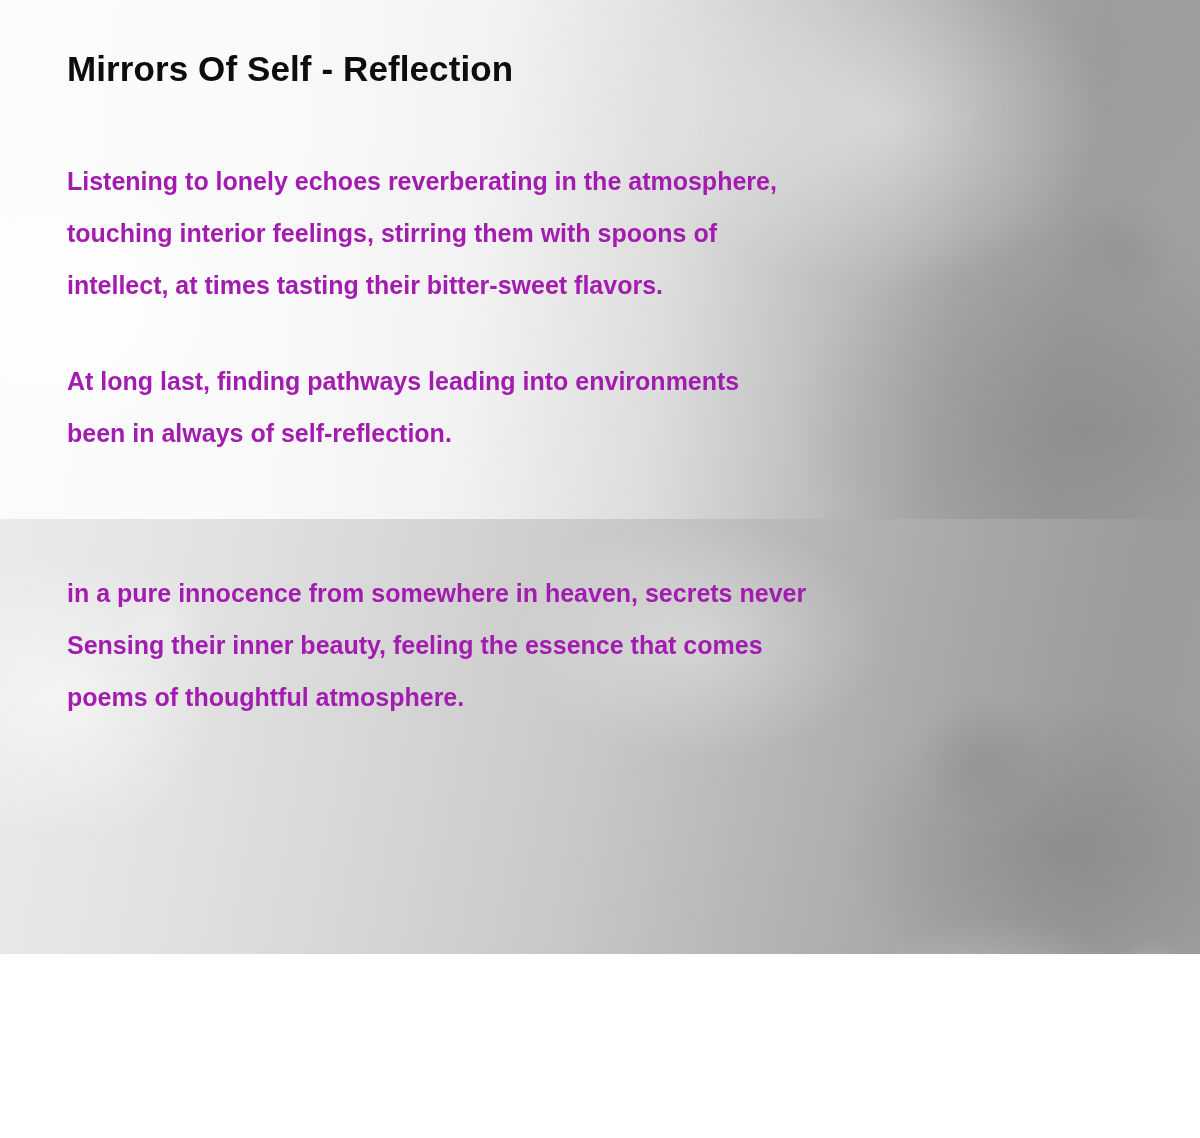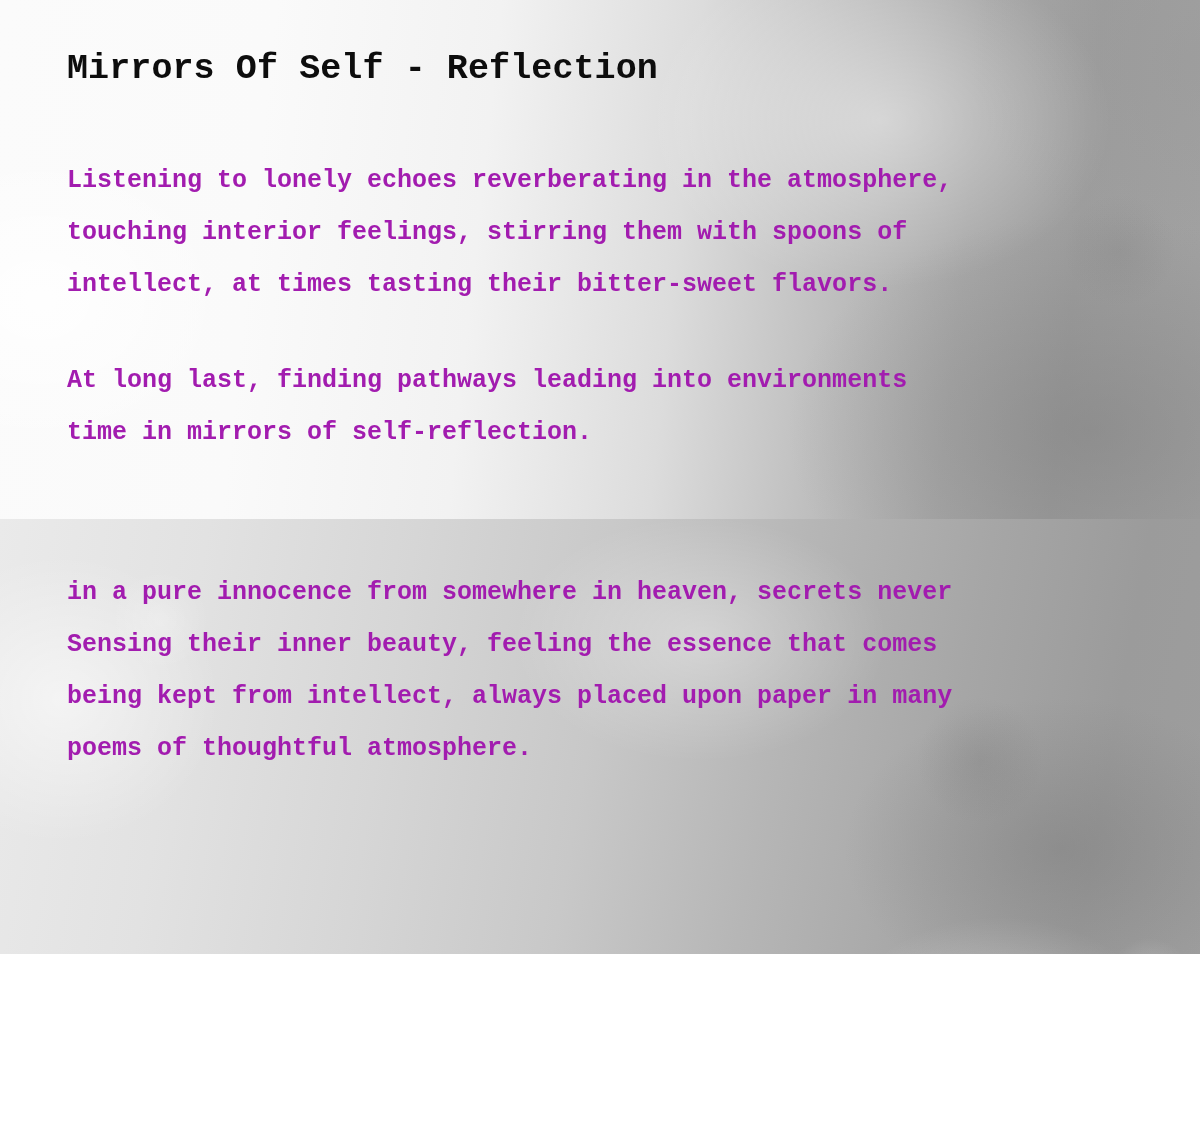--- a/index.html
+++ b/index.html
@@ -6,21 +6,21 @@
     margin: 0;
     padding: 0;
     background: #ffffff;
   }
 
   #poem-image {
     position: relative;
     width: 1200px;
     height: 954px;
     overflow: hidden;
-    font-family: Liberation Mono, monospace;
+    font-family: Liberation Sans, sans-serif;
     -webkit-font-smoothing: antialiased;
   }
 
   
   .bg-layer {
     position: absolute;
     left: 0;
     width: 1200px;
   }
 
@@ -151,27 +151,26 @@
     <div class="poem-title">Mirrors Of Self - Reflection</div>
 
     <div class="stanza stanza-1">
       <span class="line">Listening to lonely echoes reverberating in the atmosphere,</span>
       <span class="line">touching interior feelings, stirring them with spoons of</span>
       <span class="line">intellect, at times tasting their bitter-sweet flavors.</span>
     </div>
 
     <div class="stanza stanza-2">
       <span class="line">At long last, finding pathways leading into environments</span>
-      <span class="line">time in mirrors of self-reflection.</span>
+      <span class="line">been in always of self-reflection.</span>
     </div>
 
     <div class="stanza stanza-3">
       <span class="line">in a pure innocence from somewhere in heaven, secrets never</span>
       <span class="line">Sensing their inner beauty, feeling the essence that comes</span>
-      <span class="line">being kept from intellect, always placed upon paper in many</span>
       <span class="line">poems of thoughtful atmosphere.</span>
     </div>
 
 
     <div class="poem-author">RoseAnn V. Shawiak</div>
 
   </div>
 </div>
 
 </body></html>

